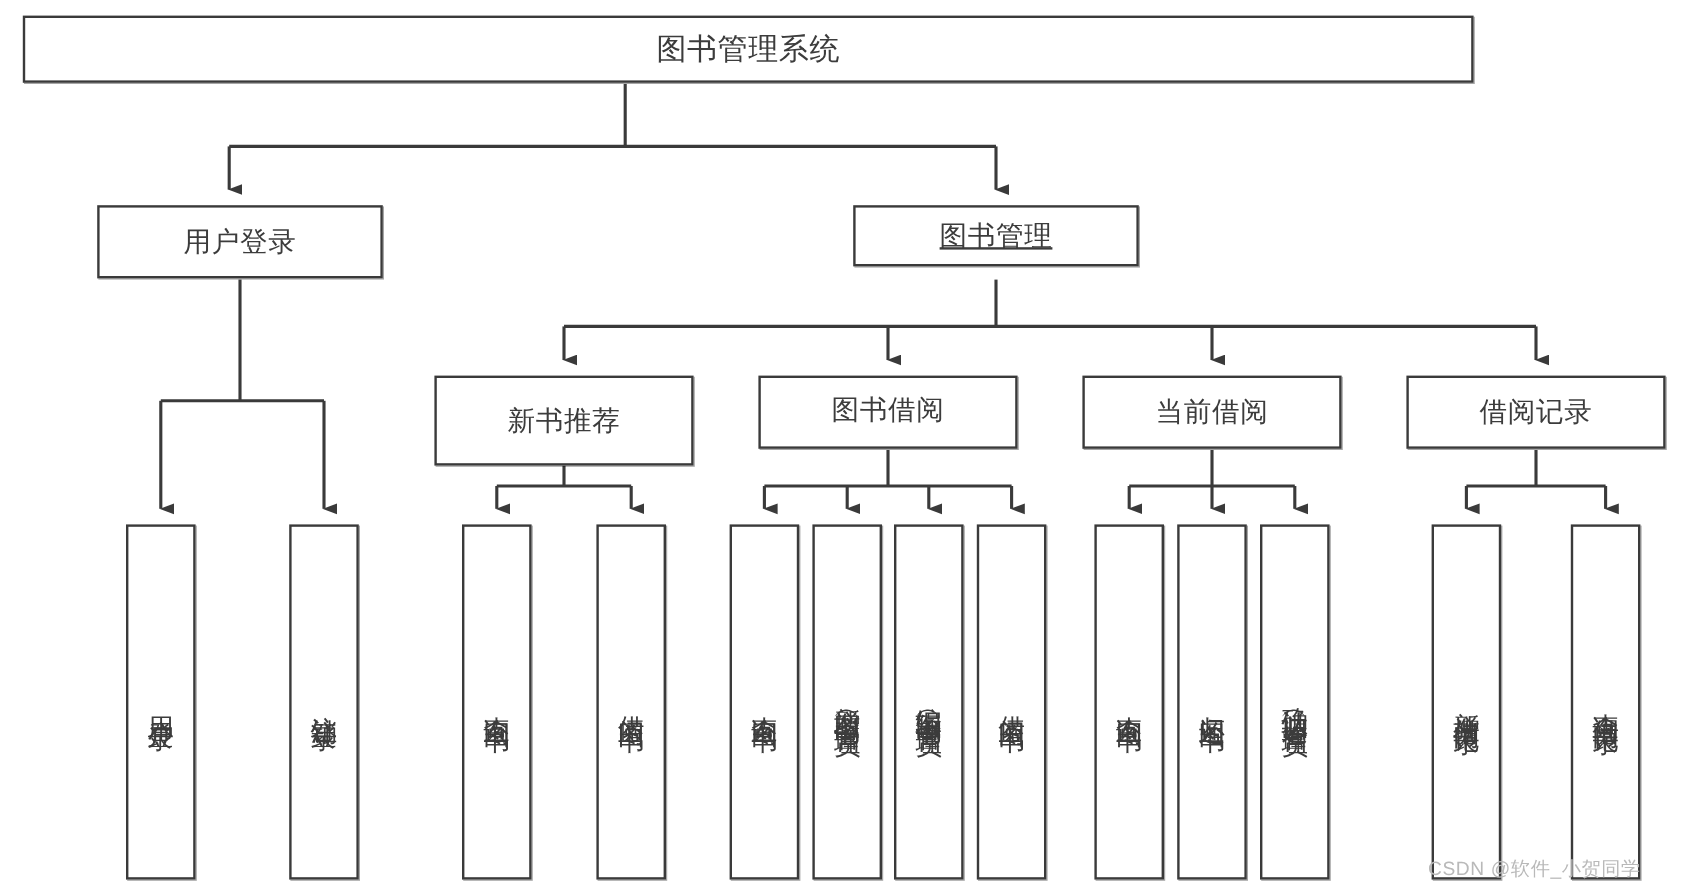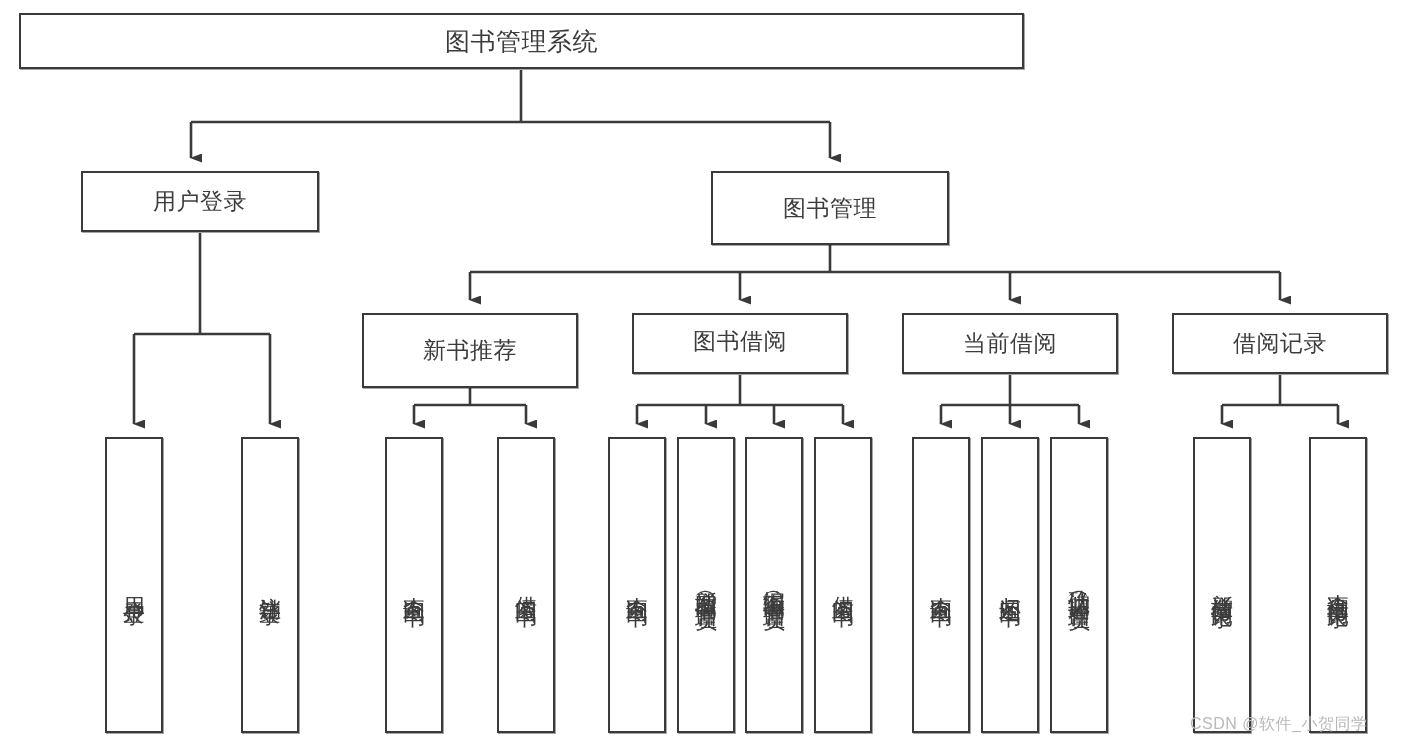--- a/index.html
+++ b/index.html
@@ -124,28 +124,28 @@
       <path d="M1010,405 L1010,424" marker-end="url(#arrowhead)"></path>
       <path d="M1079,405 L1079,424" marker-end="url(#arrowhead)"></path>
 
       <path d="M1280,375 L1280,405"></path>
       <path d="M1222,405 L1338,405"></path>
       <path d="M1222,405 L1222,424" marker-end="url(#arrowhead)"></path>
       <path d="M1338,405 L1338,424" marker-end="url(#arrowhead)"></path>
     </g>
   </svg>
 
-  <div class="node root" style="left:19px; top:13px; width:1005px; height:56px;">
+  <div class="node root" style="left:19px; top:13px; width:1209px; height:56px;">
     <span class="label">图书管理系统</span>
   </div>
 
   <div class="node level2" style="left:81px; top:171px; width:238px; height:61px;">
     <span class="label">用户登录</span>
   </div>
-  <div class="node level2" style="left:711px; top:171px; width:238px; height:74px;">
+  <div class="node level2" style="left:711px; top:171px; width:238px; height:51px;text-decoration:underline;">
     <span class="label">图书管理</span>
   </div>
 
   <div class="node level3" style="left:362px; top:313px; width:216px; height:75px;">
     <span class="label">新书推荐</span>
   </div>
   <div class="node level3" style="left:632px; top:313px; width:216px; height:61px;font-family:Liberation Mono, monospace;">
     <span class="label">图书借阅</span>
   </div>
   <div class="node level3" style="left:902px; top:313px; width:216px; height:61px;">

